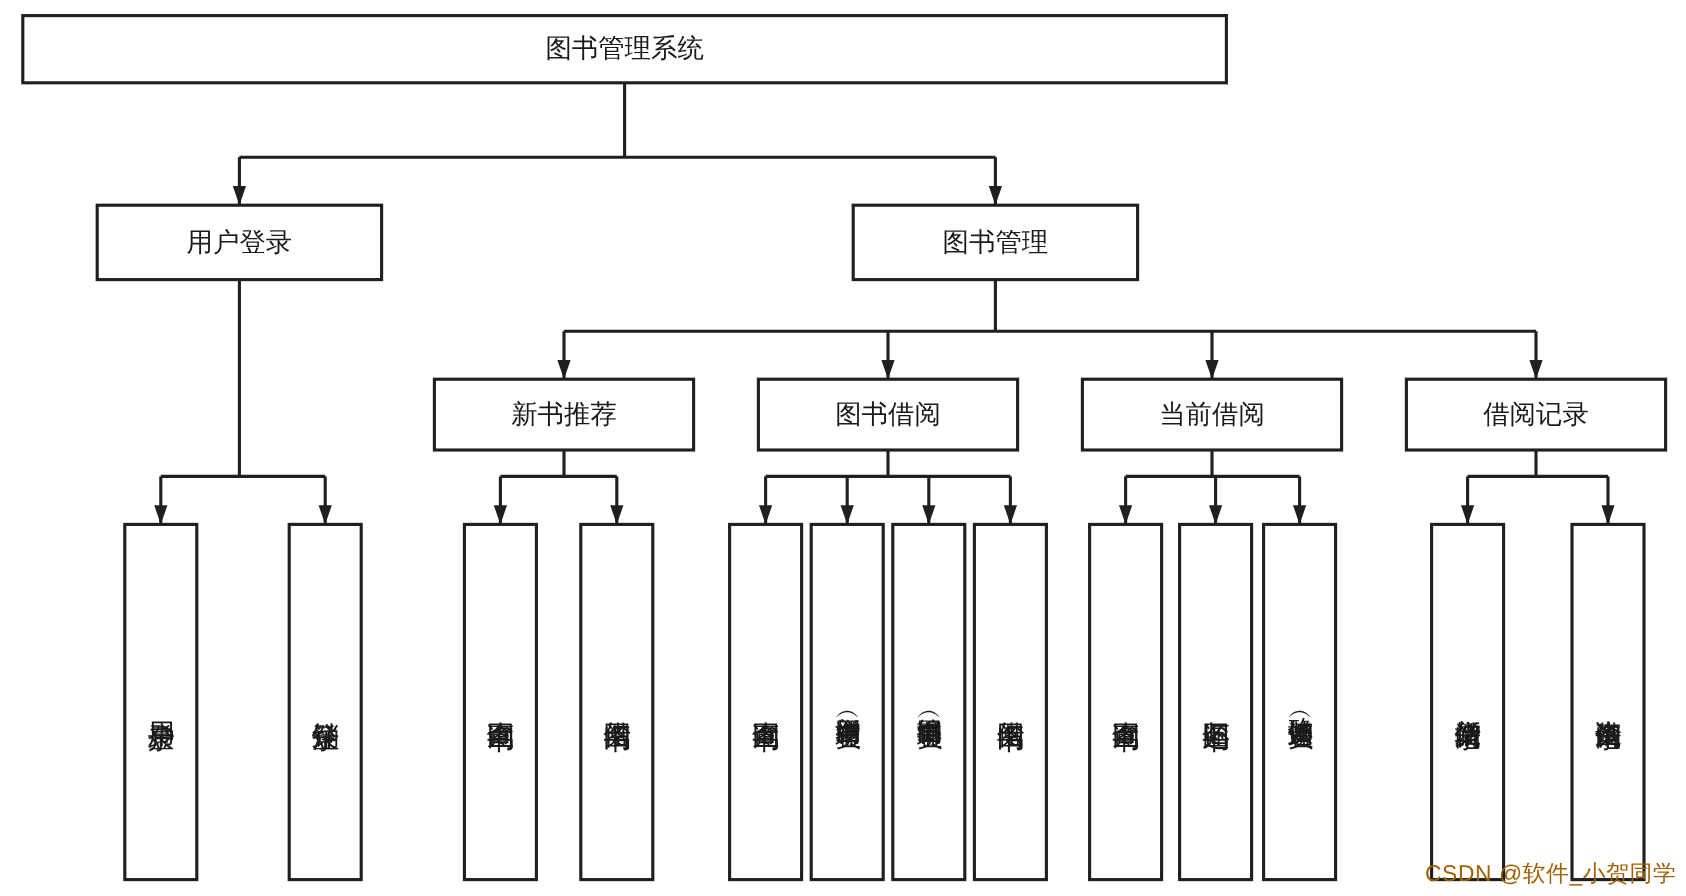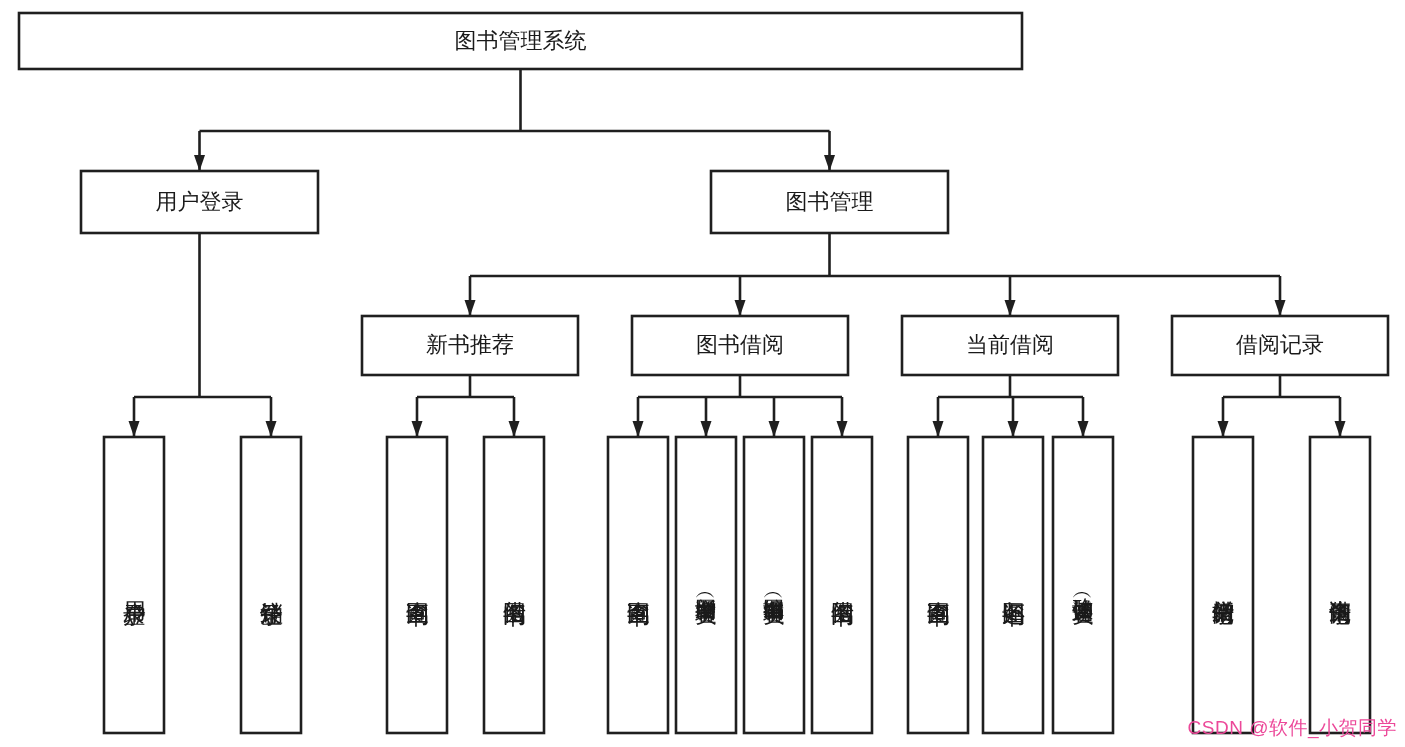--- a/index.html
+++ b/index.html
@@ -64,21 +64,21 @@
     align-items: center;
     justify-content: center;
     pointer-events: none;
   }
   .watermark {
     position: absolute;
     right: 8px;
     bottom: 6px;
     font-family: "Liberation Sans", "DejaVu Sans", sans-serif;
     font-size: 19px;
-    color: #ec4899;
+    color: #a16207;
     letter-spacing: 0.5px;
     white-space: nowrap;
   }
 </style>
 </head>
 <body>
 
 <div id="diagram-root">
   <svg class="flow" viewBox="0 0 1405 747" xmlns="http://www.w3.org/2000/svg">
     <g id="edges-layer">

